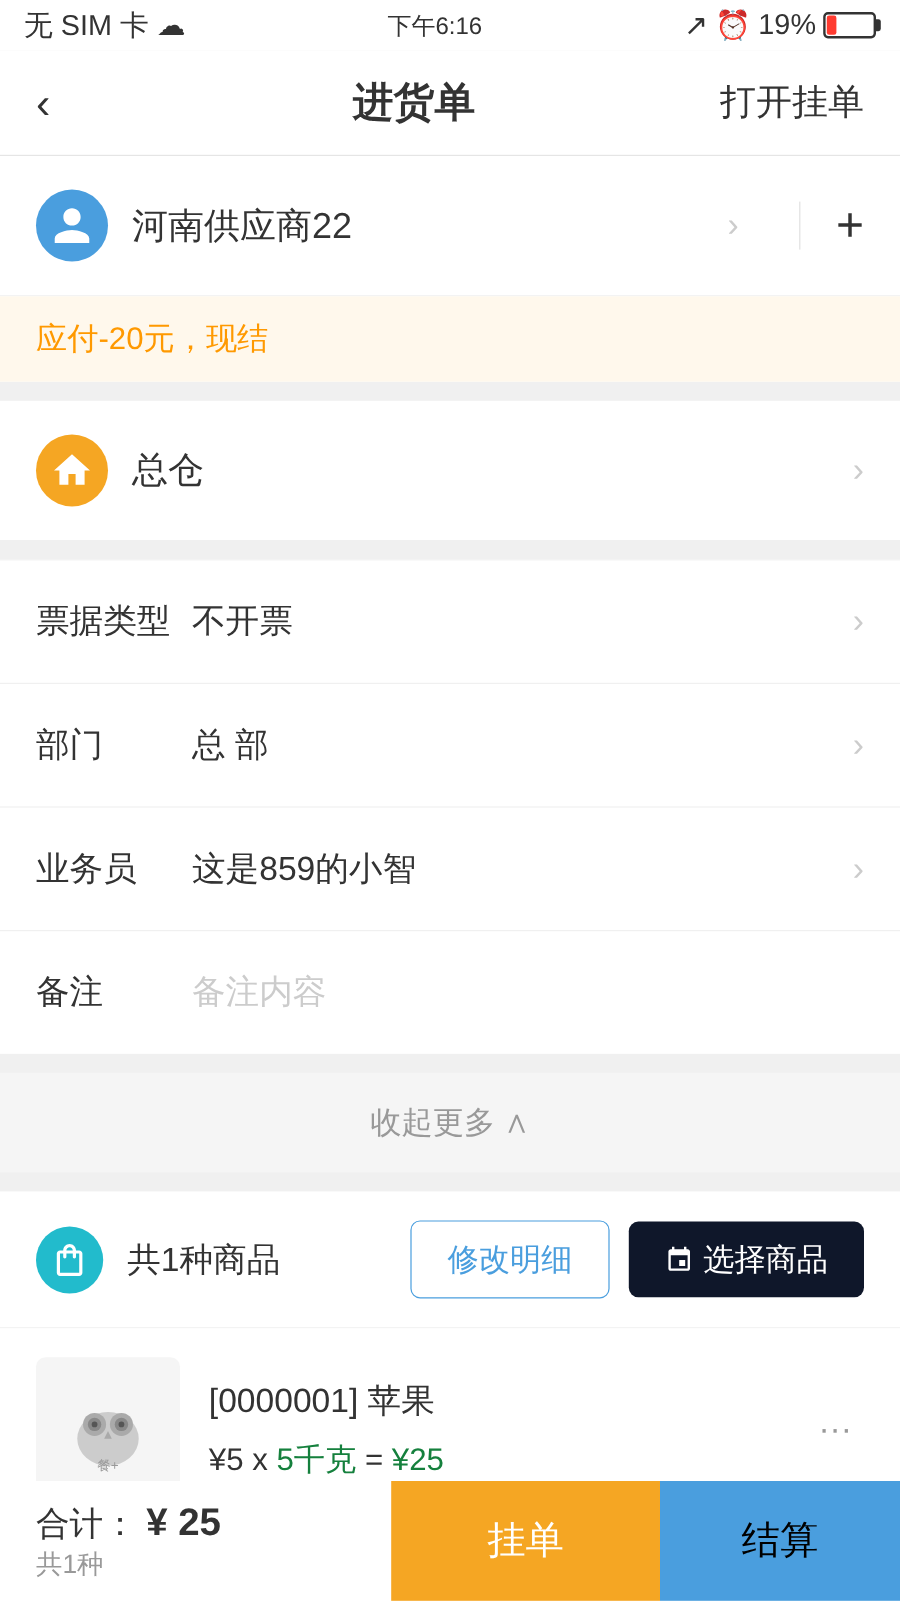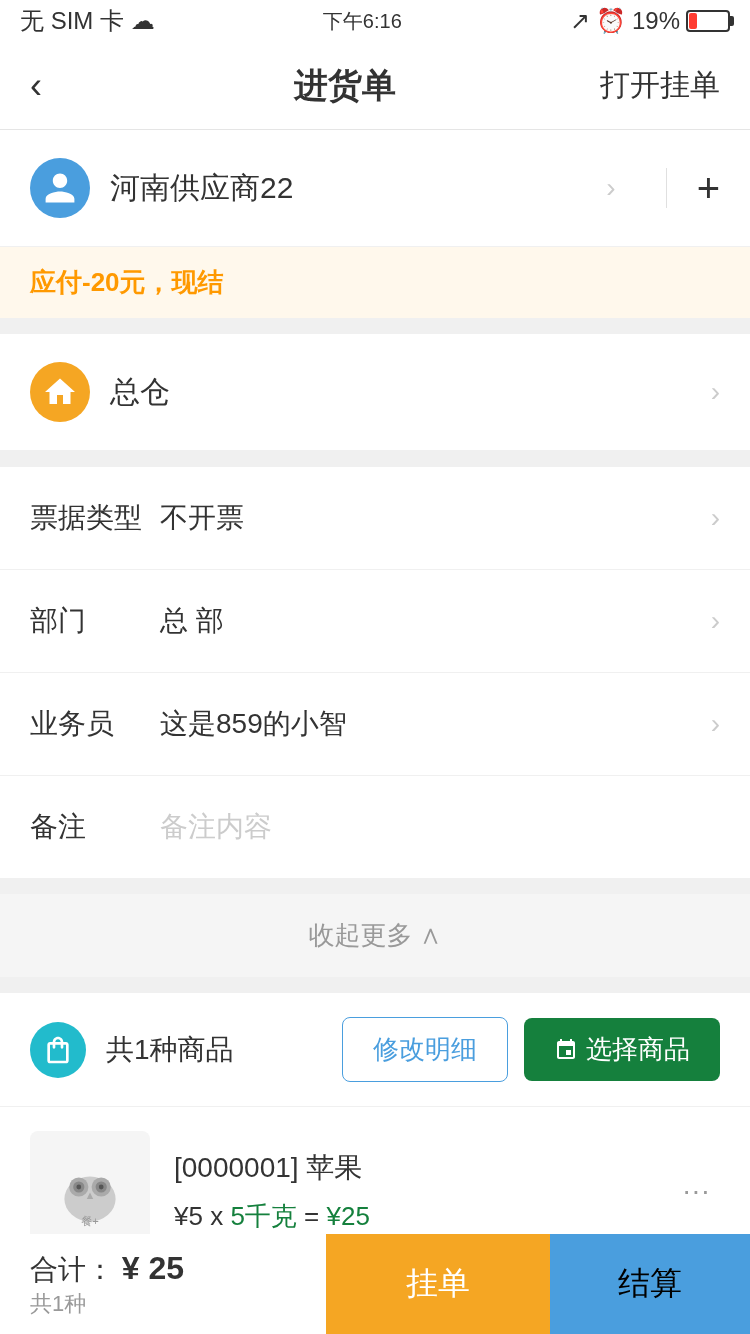--- a/index.html
+++ b/index.html
@@ -114,21 +114,20 @@
       background: #e0e0e0;
       margin: 0 30px 0 20px;
     }
 
     
     .info-banner {
       background: #fff8ec;
       padding: 18px 30px;
       color: #f90;
       font-size: 26px;
-      font-weight: bold;
     }
 
     
     .warehouse-row {
       display: flex;
       align-items: center;
       padding: 28px 30px;
     }
     .warehouse-icon {
       width: 60px; height: 60px;
@@ -207,21 +206,21 @@
       border: 1px solid #4a9ede;
       color: #4a9ede;
       background: #fff;
       padding: 14px 30px;
       border-radius: 8px;
       font-size: 26px;
       cursor: pointer;
       margin-right: 16px;
     }
     .btn-primary {
-      background: #15803d;
+      background: #0f172a;
       color: #fff;
       padding: 14px 30px;
       border-radius: 8px;
       font-size: 26px;
       cursor: pointer;
       display: flex;
       align-items: center;
       gap: 8px;
       border: none;
     }

